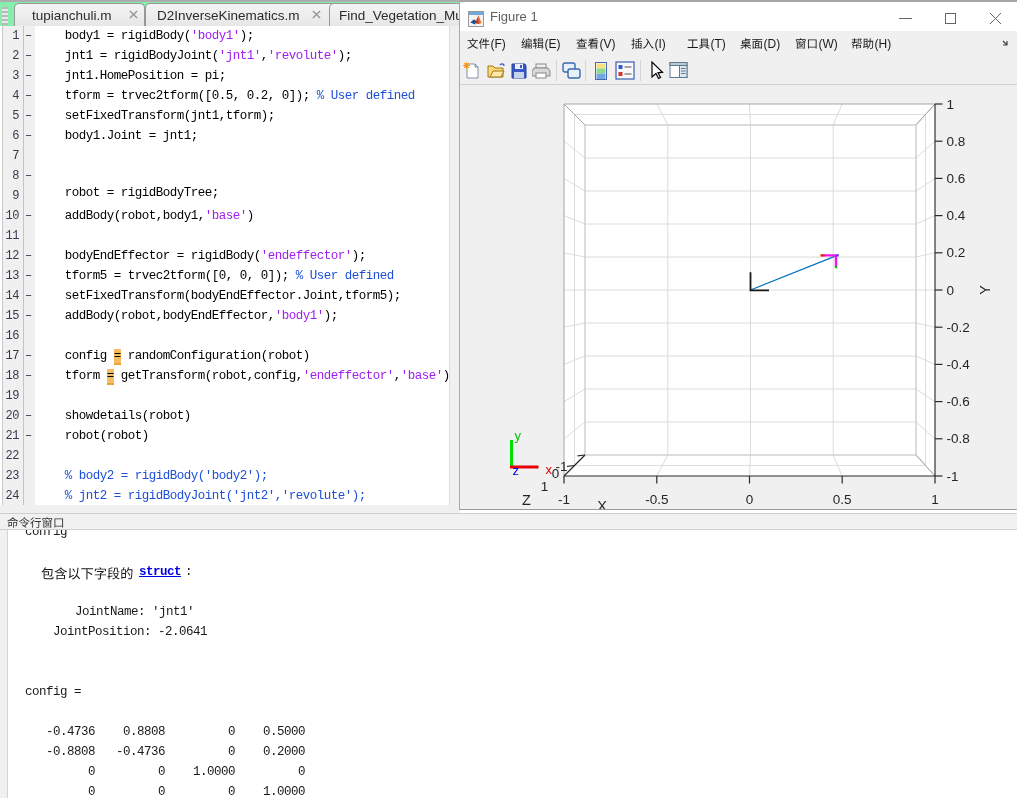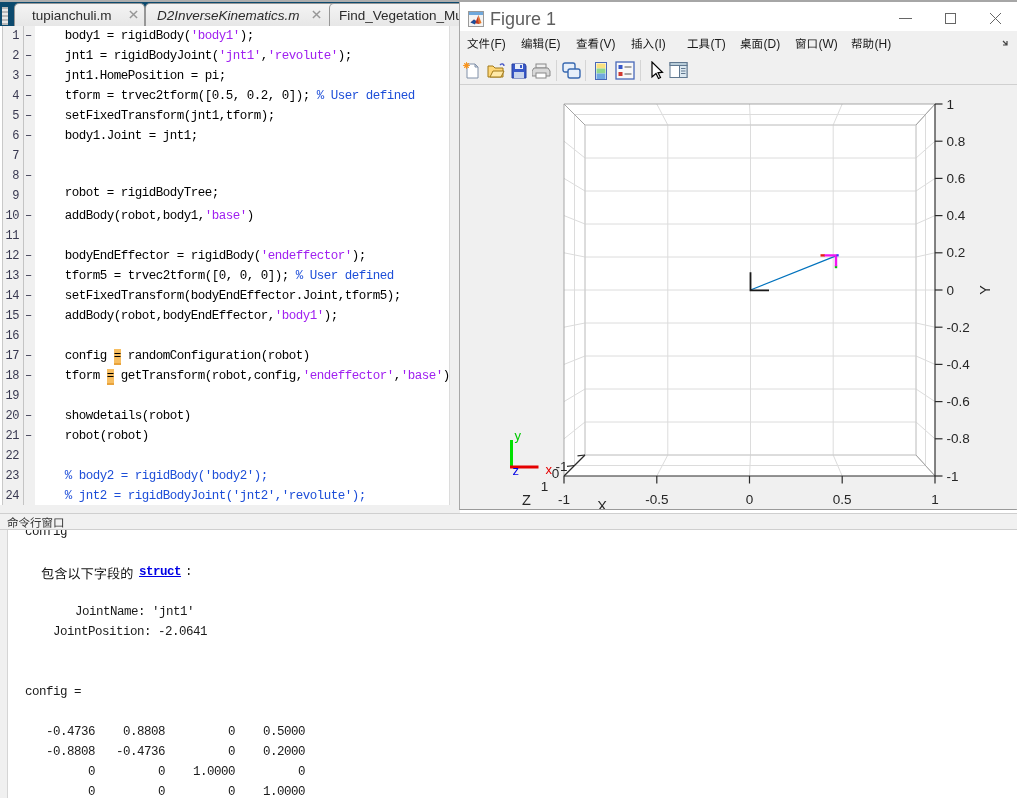--- a/index.html
+++ b/index.html
@@ -1,17 +1,17 @@
 <!DOCTYPE html>
 <html><head><meta charset="utf-8"><style>
 * { margin:0; padding:0; box-sizing:border-box; }
 html,body { width:1017px; height:798px; overflow:hidden; background:#fff;
   font-family:"Liberation Sans", sans-serif; }
 
-#tabbar { position:absolute; left:0; top:0; width:460px; height:27px; background:#0c4a6e;
+#tabbar { position:absolute; left:0; top:0; width:460px; height:27px; background:#86efac;
   border-top:2px solid #adadad; }
 .tab { position:absolute; top:1px; height:24px; background:linear-gradient(#f4f4f4,#e6e6e6);
   border:1px solid #979797; border-bottom:none; border-radius:5px 5px 0 0;
   font-size:13.5px; color:#2b2b2b; }
 .tab span { position:absolute; top:4px; }
 .tabline { position:absolute; left:0; top:25px; width:460px; height:1px; background:#979797; }
 .tx { position:absolute; top:8px; width:9px; height:9px; }
 #editor { position:absolute; left:0; top:26px; width:460px; height:480px; background:#fff; }
 #gutter { position:absolute; left:2px; top:0; width:33px; height:480px; background:#f0f0f0;
   border-left:1px solid #c9c9c9; }
@@ -26,21 +26,21 @@
 .cl u { text-decoration:none; color:#1d4ed8; }
 .cl b { font-weight:normal; background:#F7BE61; box-shadow:0 2px 0 #E8A33D; }
 #edscroll { position:absolute; left:449px; top:26px; width:11px; height:480px; background:#f0f0f0;
   border-left:1px solid #dcdcdc; }
 #edbottom { position:absolute; left:0; top:505px; width:460px; height:8px; background:#f0f0f0; }
 
 #fig { position:absolute; left:459px; top:0; width:558px; height:510px; background:#f0f0f0;
   border-left:1px solid #a8a8a8; border-right:1px solid #b0b0b0; border-bottom:1px solid #9a9a9a; }
 #figtop { position:absolute; left:0; top:0; width:557px; height:2px; background:#a6a6a6; }
 #title { position:absolute; left:0; top:2px; width:557px; height:29px; background:#ffffff; }
-#title .t { position:absolute; left:30px; top:7px; font-size:18px; color:#5f5f5f; }
+#title .t { position:absolute; left:30px; top:7px; font-size:13px; color:#5f5f5f; }
 #menubar { position:absolute; left:0; top:31px; width:557px; height:26px; background:#f0f0f0; }
 .mi { position:absolute; font-size:12px; color:#1a1a1a; }
 #toolbar { position:absolute; left:0; top:57px; width:557px; height:28px; background:#f0f0f0;
   border-bottom:1px solid #d0d0d0; }
 .tsep { position:absolute; top:3px; width:1px; height:21px; background:#d5d5d5; }
 #canvas { position:absolute; left:0; top:85px; width:557px; height:424px; background:#f0f0f0; }
 .tl { font-size:13.5px; fill:#262626; font-family:"Liberation Sans",sans-serif; }
 .al { font-size:14.5px; fill:#262626; font-family:"Liberation Sans",sans-serif; }
 .fl { font-size:13px; font-family:"Liberation Sans",sans-serif; }
 
@@ -56,21 +56,21 @@
 #structc { position:absolute; left:185px; top:563px; font-family:"Liberation Mono",monospace;
   font-size:12.5px; color:#1a1a1a; height:20px; line-height:19px; }
 </style></head><body>
 
 <div id="tabbar">
  <div style="position:absolute;left:2px;top:5px;width:6px;height:18px;
    background:repeating-linear-gradient(#b9b9b9 0 2px, #e8e8e8 2px 4px);"></div>
  <div class="tab" style="left:14px;width:131px;">
       <span style="left:17px">tupianchuli.m</span>
     </div>
- <div class="tab" style="left:145px;width:220px;font-style:italic;">
+ <div class="tab" style="left:145px;width:220px;">
       <span style="left:11px">D2InverseKinematics.m</span>
     </div>
  <div class="tab" style="left:329px;width:140px;">
       <span style="left:9px">Find_Vegetation_Mu</span>
     </div>
  <svg class="tx" style="left:129px" viewBox="0 0 10 10">
       <path d="M1 1 9 9M9 1 1 9" stroke="#979797" stroke-width="1.6"></path>
     </svg>
  <svg class="tx" style="left:312px" viewBox="0 0 10 10">
       <path d="M1 1 9 9M9 1 1 9" stroke="#979797" stroke-width="1.6"></path>

